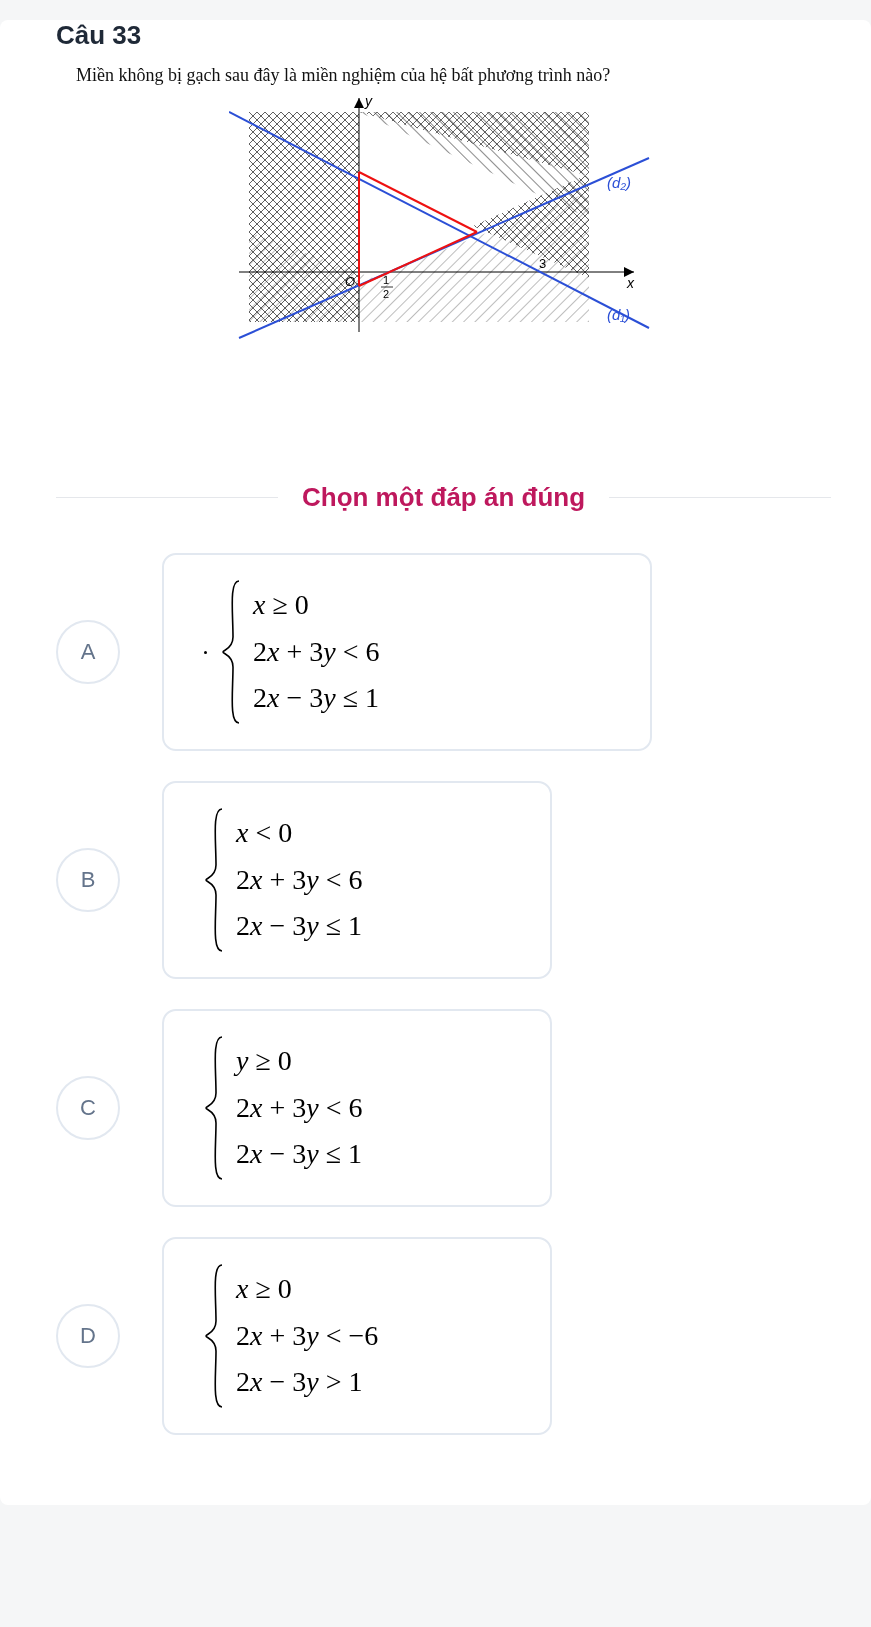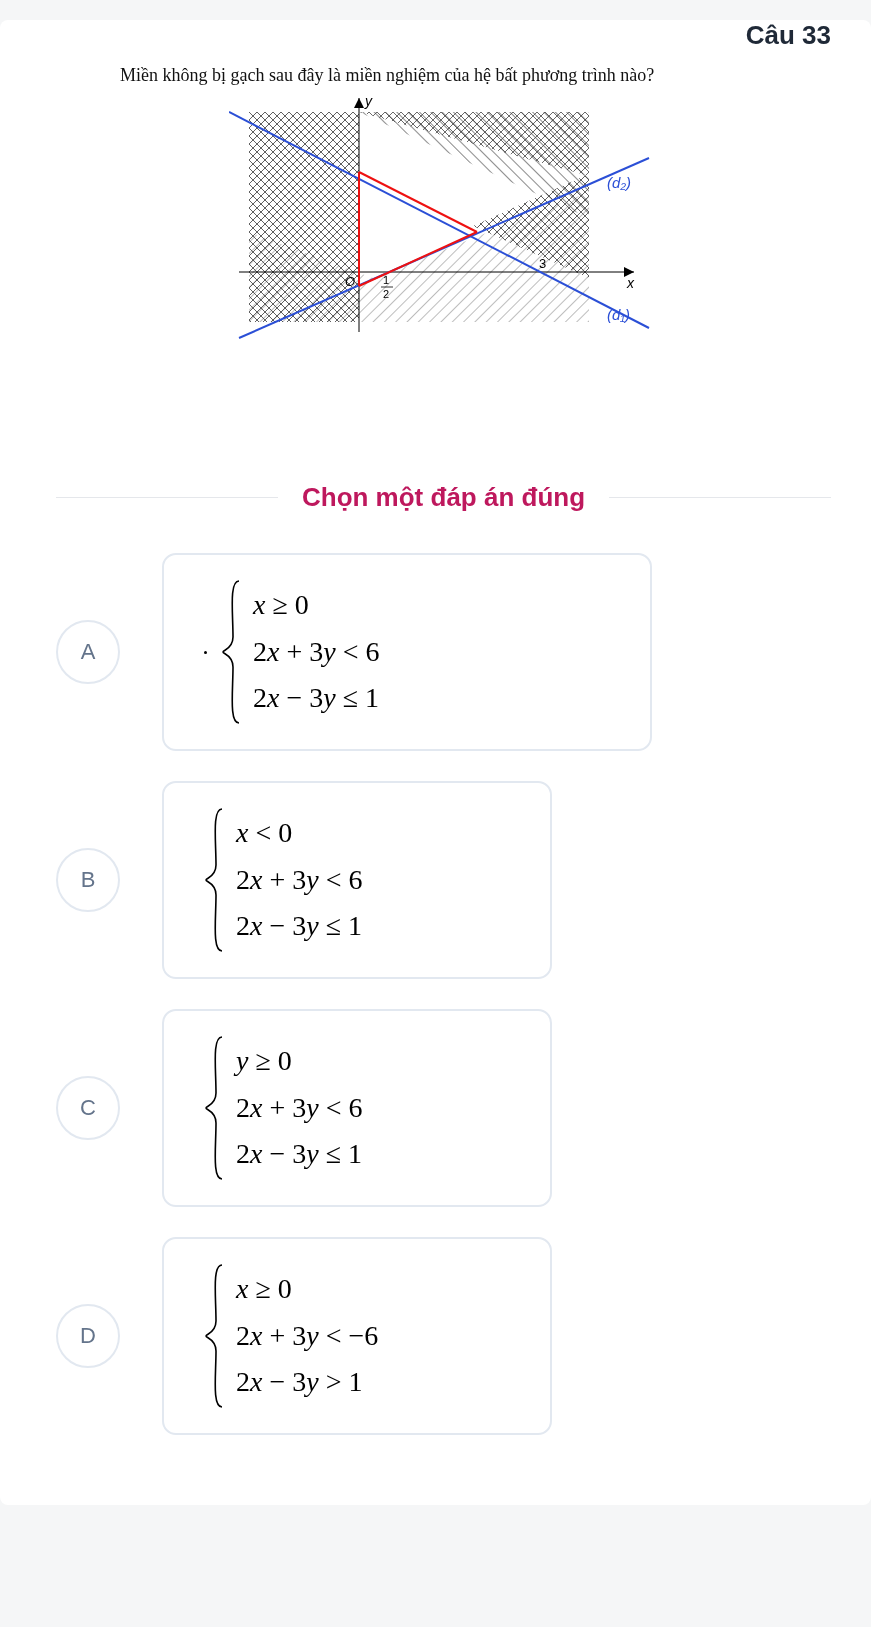--- a/index.html
+++ b/index.html
@@ -15,27 +15,26 @@
     border-radius: 8px;
     padding: 0 40px 40px 56px;
     min-height: 100%;
     position: relative;
   }
   .q-title {
     font-size: 26px;
     font-weight: 700;
     color: #1f2937;
     margin-bottom: 14px;
-    text-align: right;
   }
   .q-text {
     font-size: 18px;
     color: #111;
     font-family: "Times New Roman", serif;
-    margin-left: 64px;
+    margin-left: 20px;
     margin-bottom: 6px;
   }
   .figure-wrap {
     display: flex;
     justify-content: center;
     margin: 4px 0 140px 0;
   }
   .divider-row {
     display:flex;
     align-items:center;

